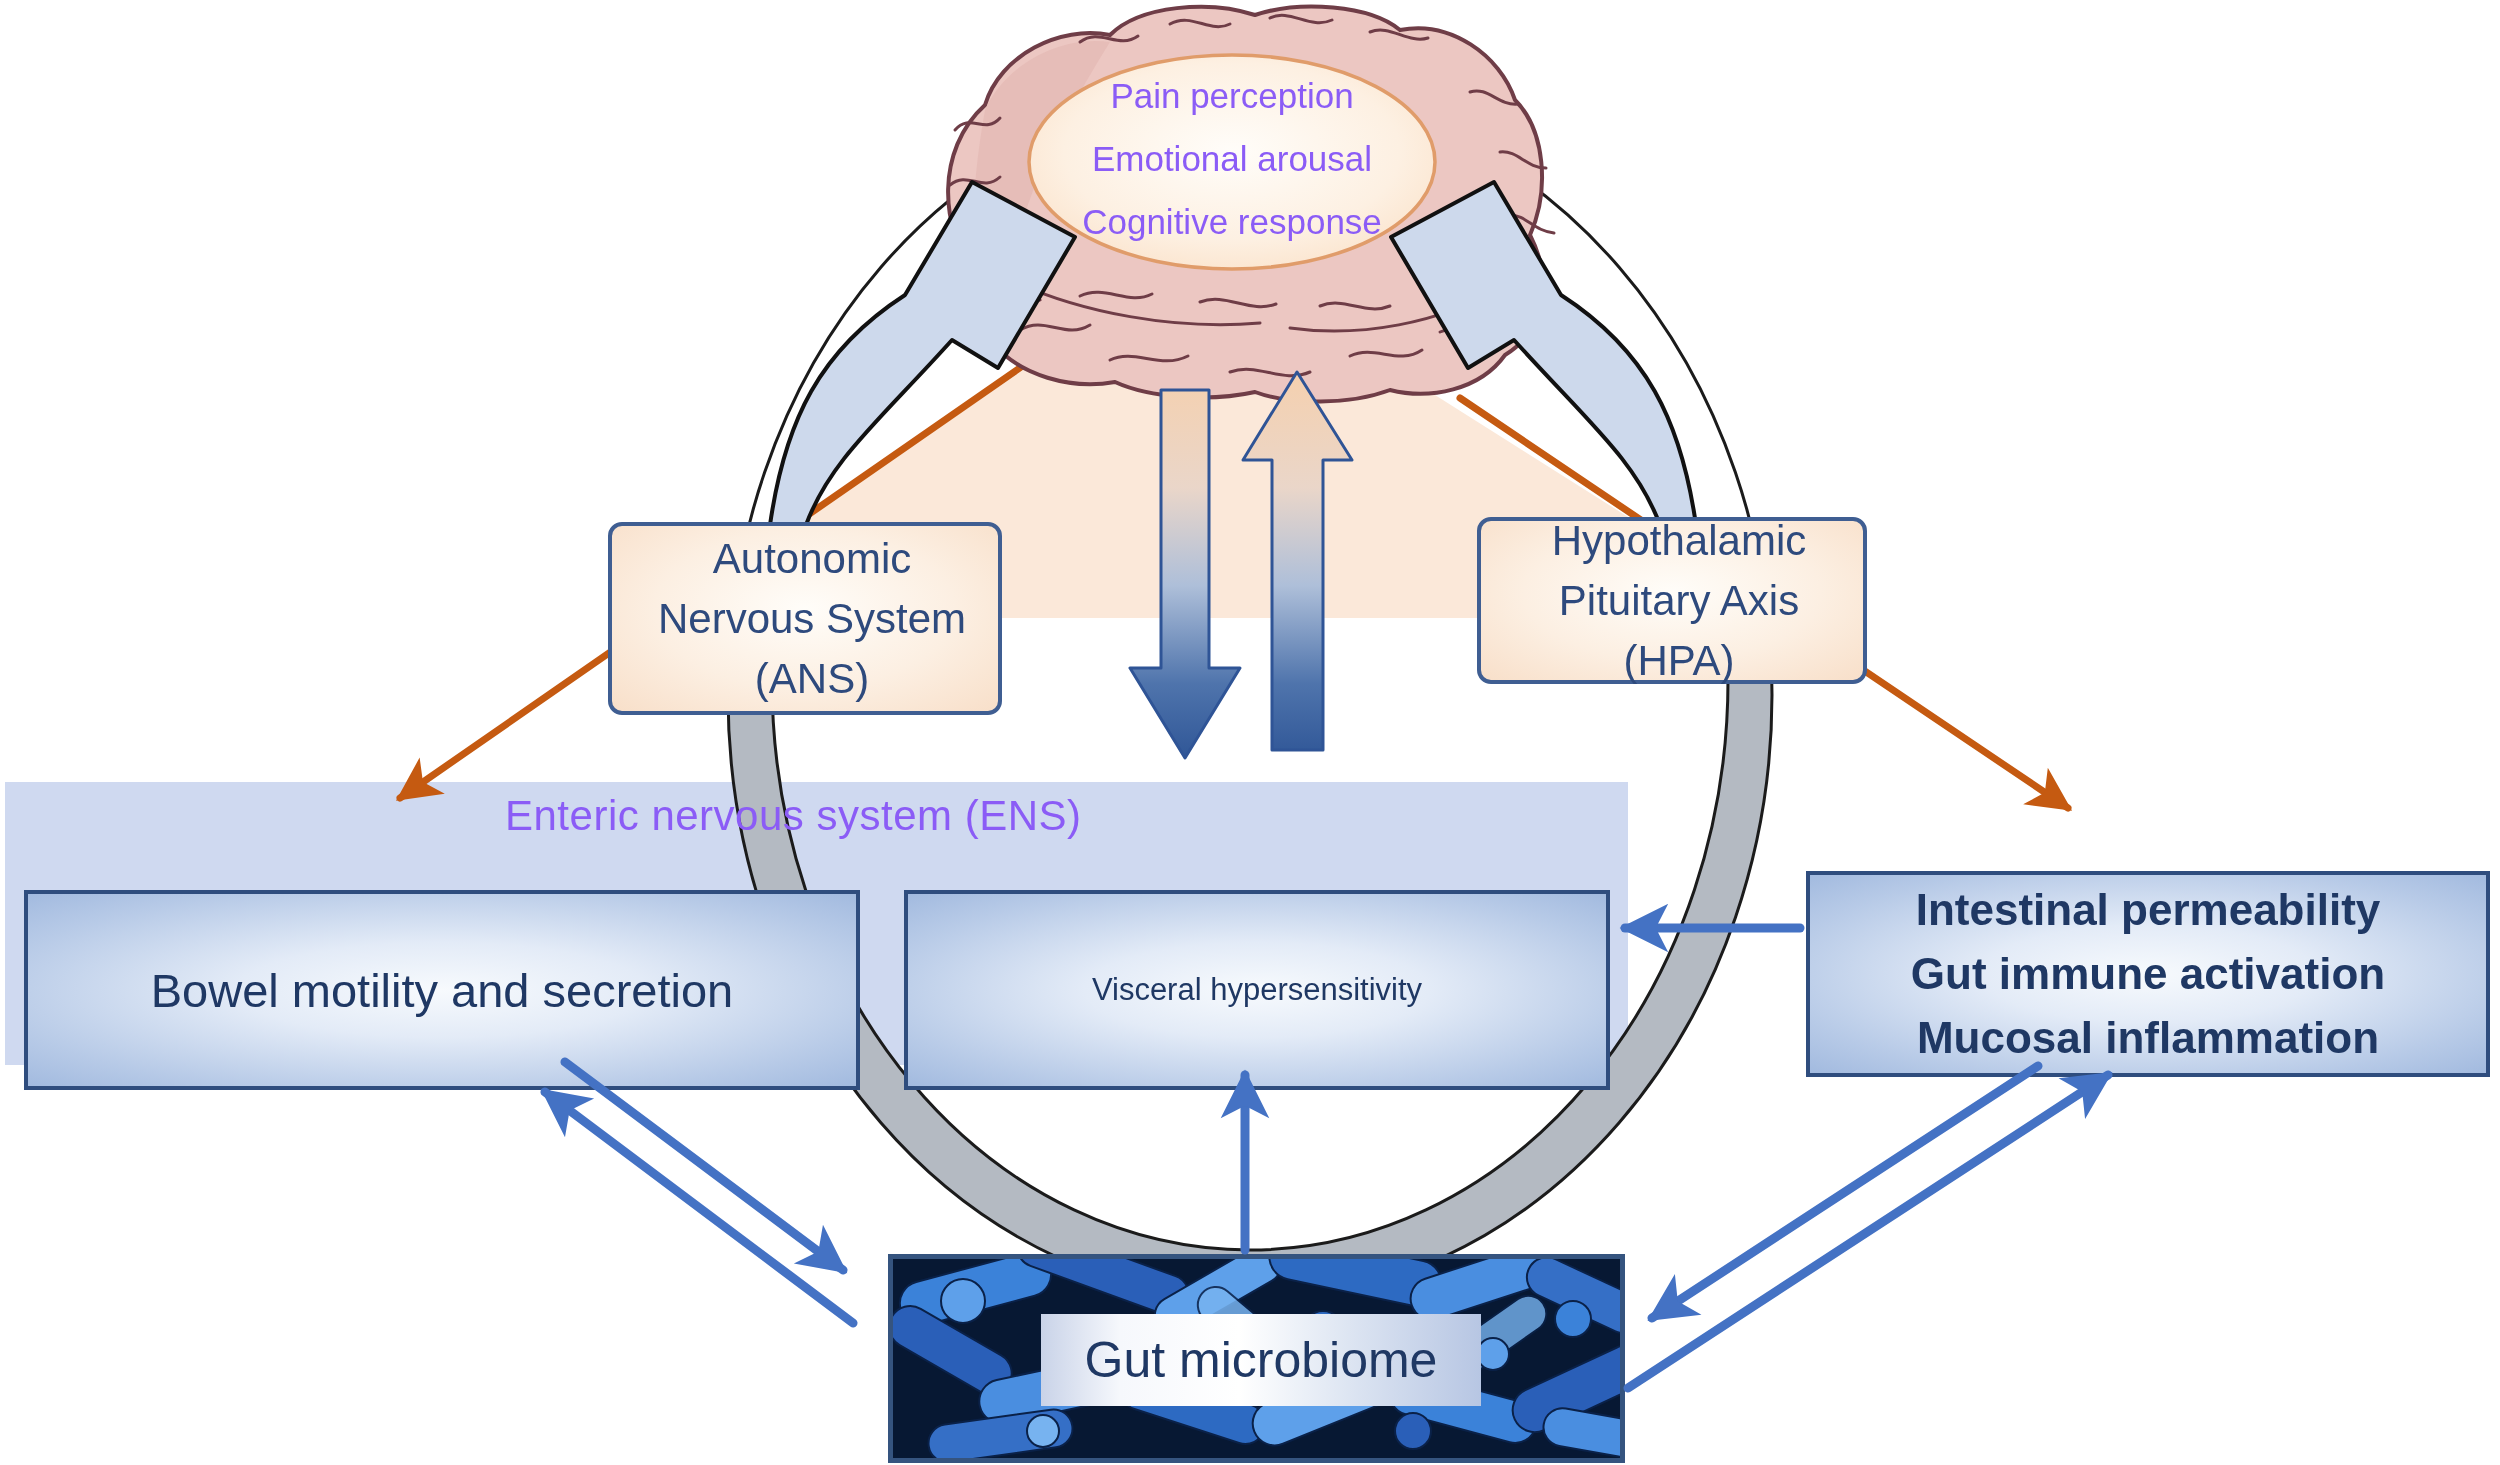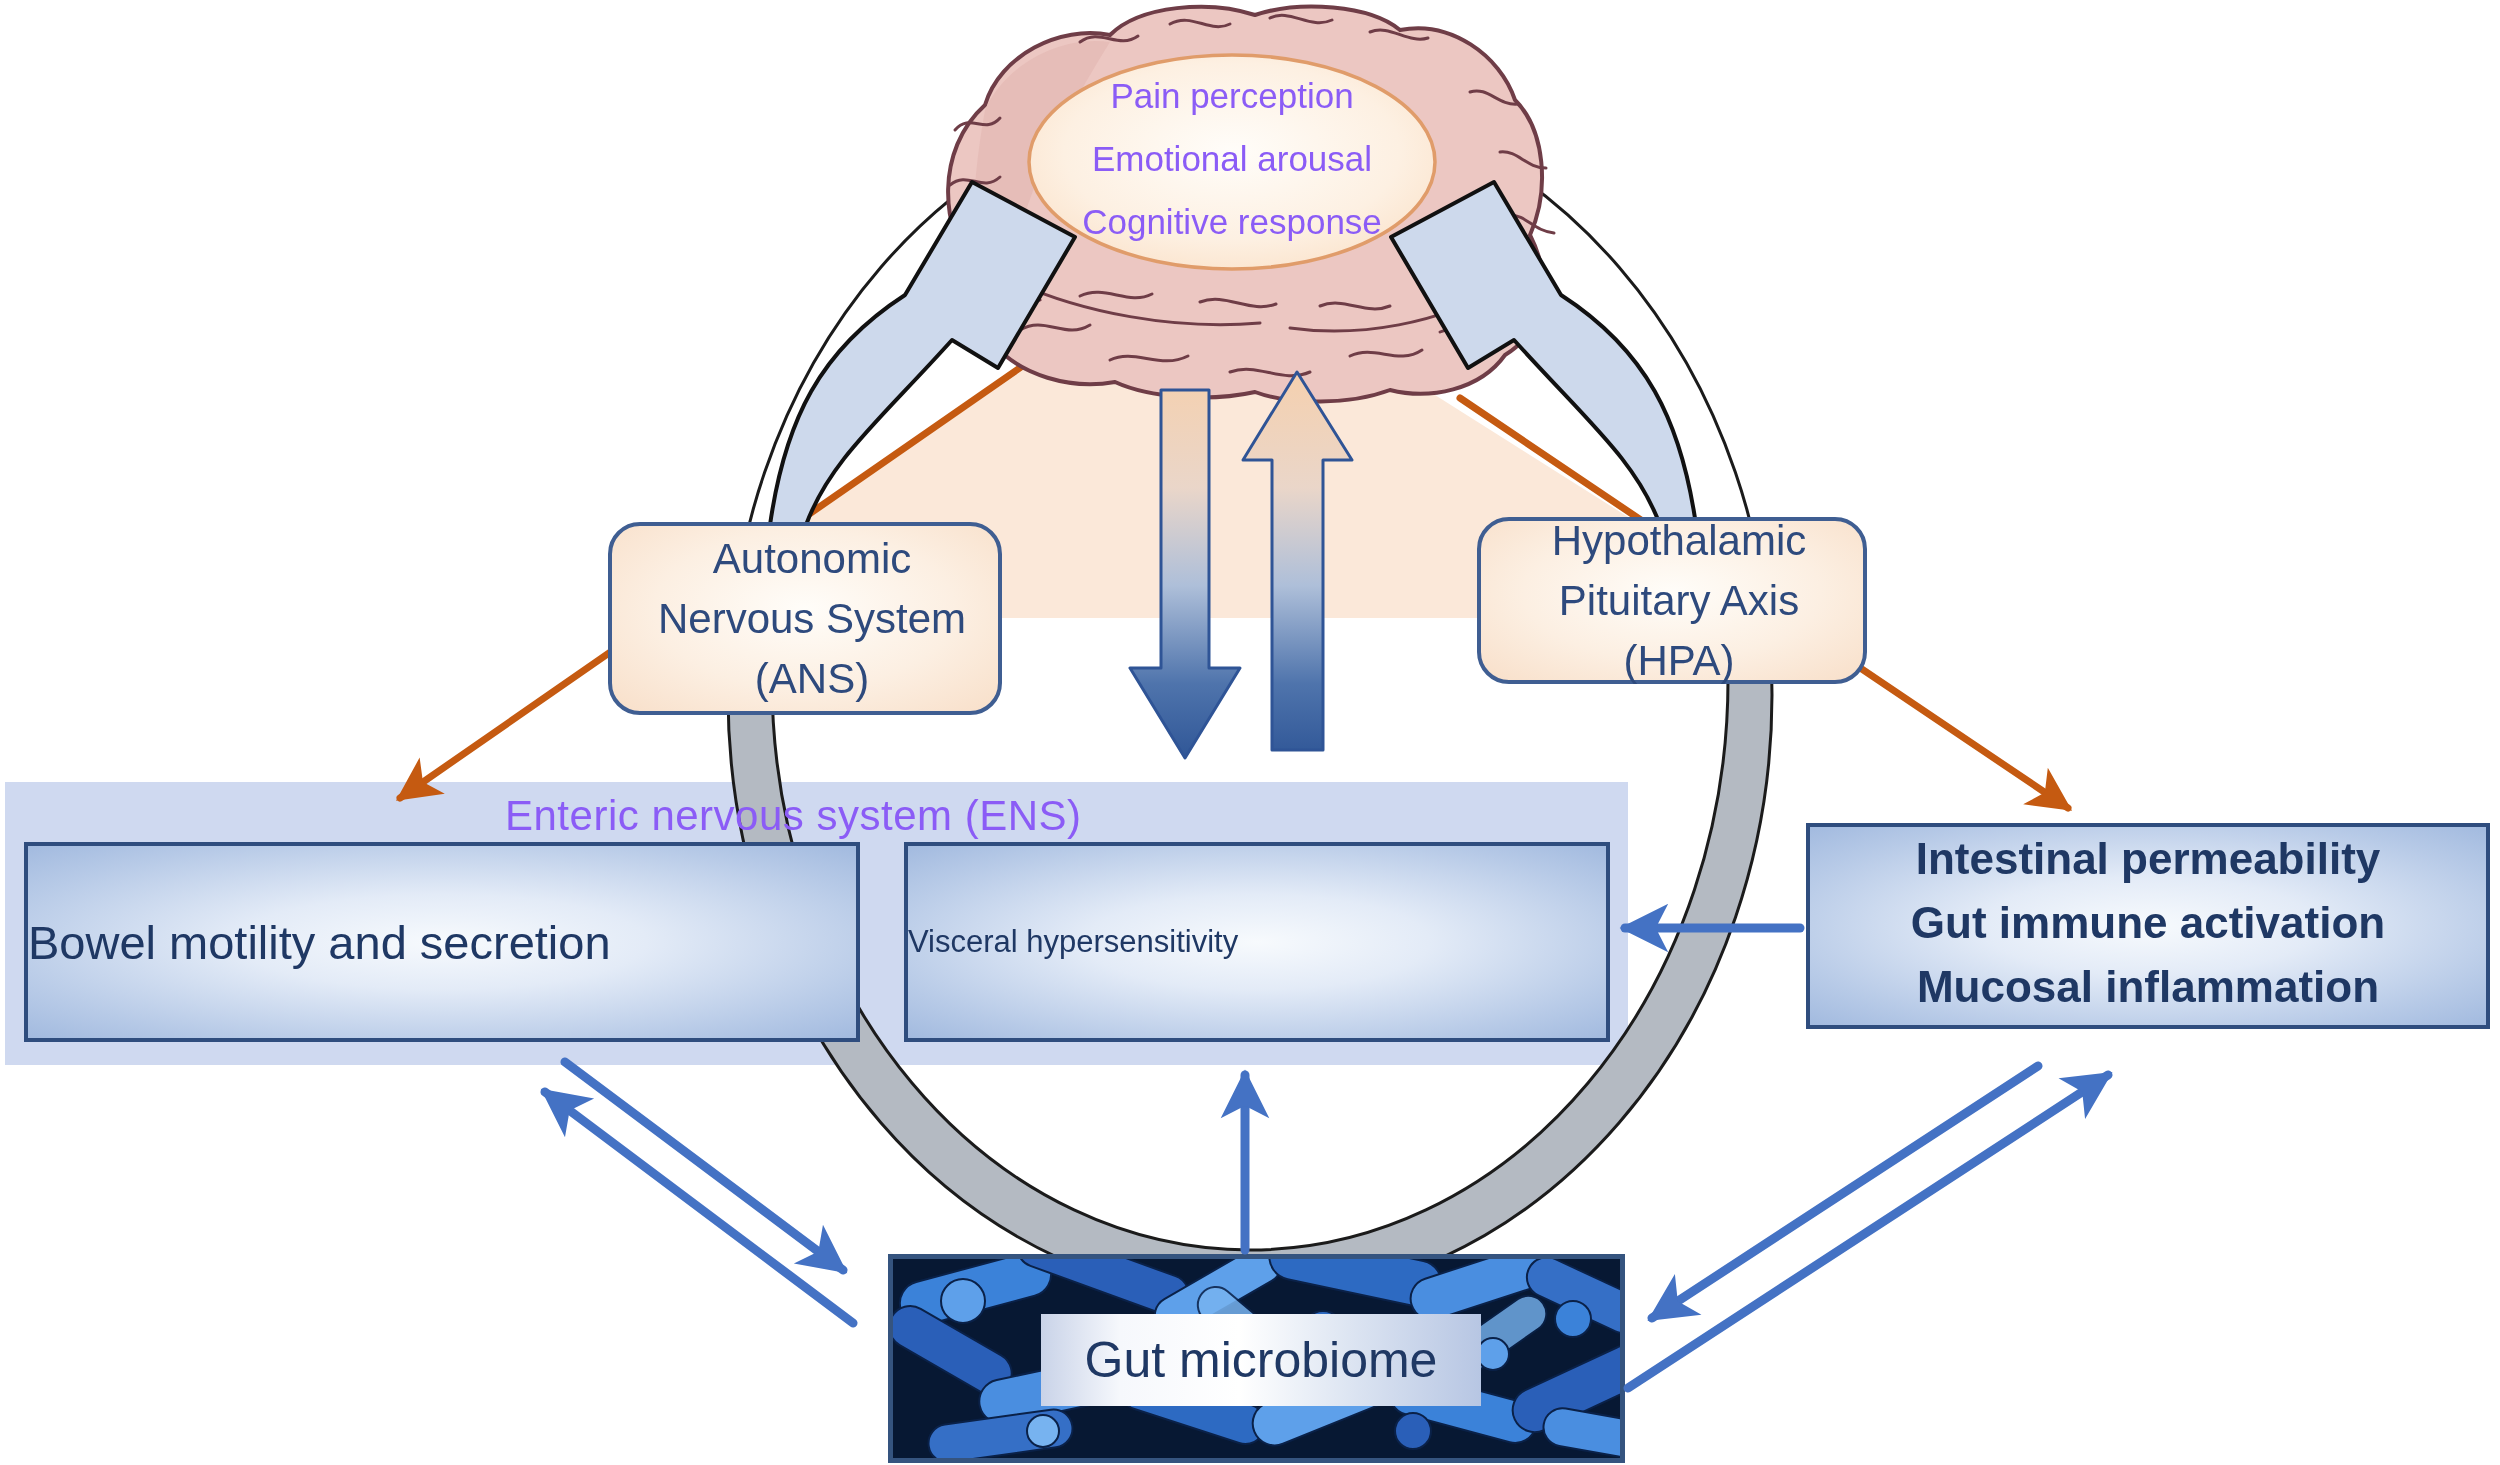--- a/index.html
+++ b/index.html
@@ -19,32 +19,32 @@
     background:#cfd9f0;z-index:1;
   }
   .ens-label{
     position:absolute;left:505px;top:792px;z-index:4;
     font-size:42px;color:#8b5cf6;white-space:nowrap;letter-spacing:0.5px;
   }
   .blue-box{
     position:absolute;z-index:4;box-sizing:border-box;
     border:4px solid #2f4d7e;
     background:radial-gradient(ellipse at center,#f7fafd 0%,#e3ebf7 35%,#b7cae7 78%,#a2badf 100%);
-    display:flex;align-items:center;
-    color:#1f3864;text-align:center;
+    display:flex;align-items:center;justify-content:center;
+    color:#1f3864;text-align:center;margin-top:48px;
   }
   .bowel-box{left:24px;top:842px;width:836px;height:200px;font-size:47px;}
   .visceral-box{left:904px;top:842px;width:706px;height:200px;font-size:31px;}
   .intestinal-box{
     left:1806px;top:823px;width:684px;height:206px;
     flex-direction:column;font-size:44px;line-height:64px;font-weight:bold;
   }
   .peach-box{
     position:absolute;z-index:4;box-sizing:border-box;
-    border:4px solid #3f5e92;border-radius:32px;
+    border:4px solid #3f5e92;border-radius:14px;
     background:radial-gradient(ellipse at 50% 45%,#fffdf9 0%,#fcefe2 55%,#f8dfc9 100%);
     display:flex;flex-direction:column;align-items:center;justify-content:center;
     color:#2e4a7d;text-align:center;font-size:42px;line-height:60px;padding-left:14px;
   }
   .ans-box{left:608px;top:522px;width:394px;height:193px;}
   .hpa-box{left:1477px;top:517px;width:390px;height:167px;}
   .oval-label{
     position:absolute;left:1032px;top:64px;width:400px;z-index:4;
     text-align:center;color:#8b5cf6;font-size:35px;line-height:63px;
   }

